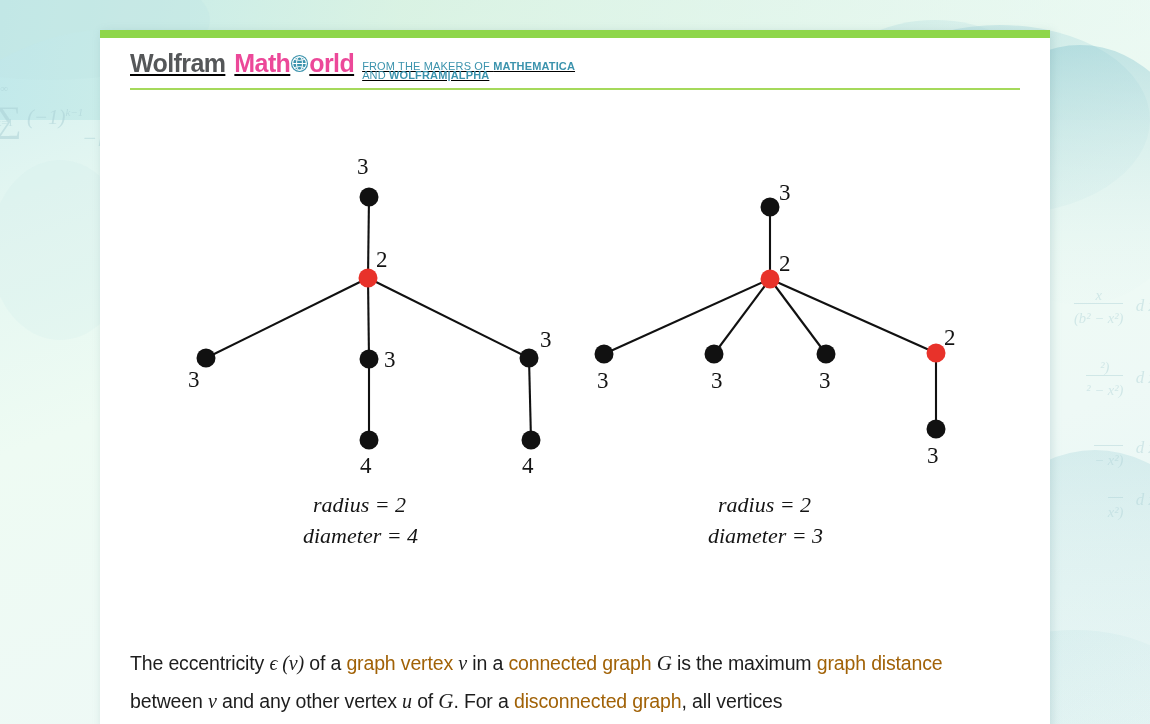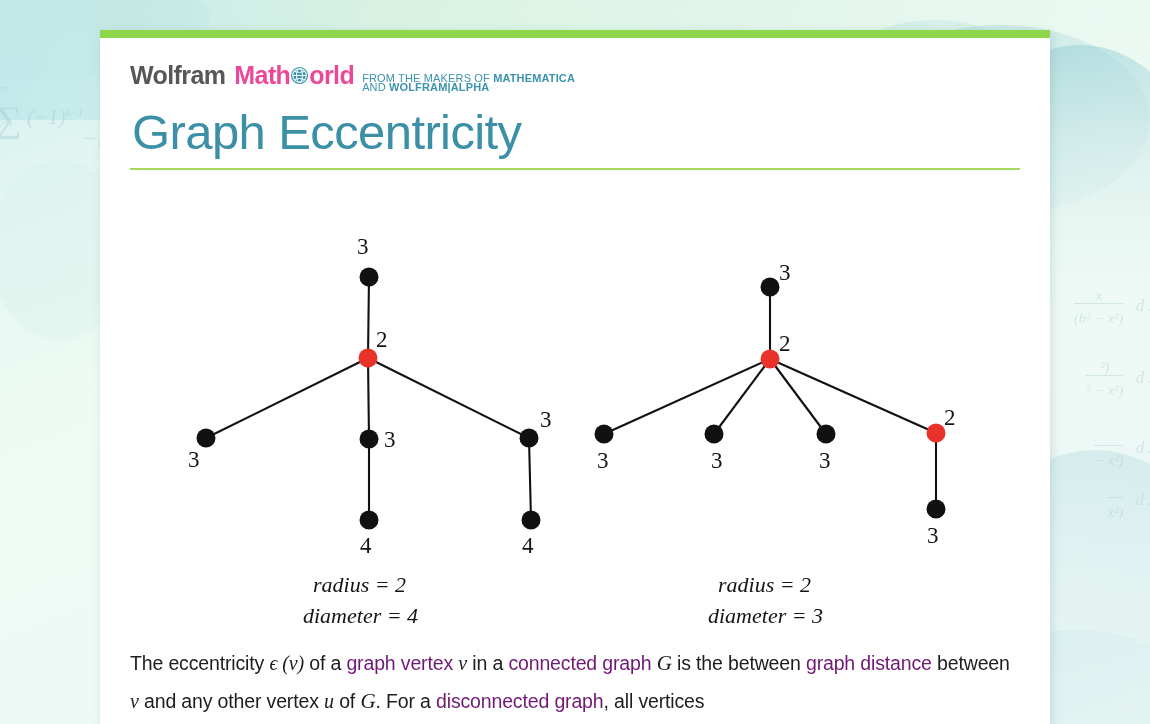--- a/index.html
+++ b/index.html
@@ -90,22 +90,23 @@
     width: 100%;
   }
   #card-inner {
     padding: 0 30px;
   }
 
   
   #logo-row {
     display: flex;
     align-items: flex-start;
-    padding-top: 24px;
+    padding-top: 12px;
     height: 30px;
+    text-decoration: underline;
   }
   #logo-wolfram {
     font-size: 25px;
     font-weight: bold;
     color: #555759;
     letter-spacing: -.6px;
     line-height: 26px;
   }
   #logo-mathworld {
     font-size: 25px;
@@ -187,21 +188,21 @@
     left: 130px;
     top: 644px;
     width: 890px;
     font-size: 19.5px;
     line-height: 38px;
     color: #1d1d1d;
     font-family: "Liberation Sans", sans-serif;
     letter-spacing: -.15px;
   }
   #body-text a, #body-text .lnk {
-    color: #701a75;
+    color: #a16207;
     text-decoration: none;
   }
   .mvar {
     font-family: "Liberation Serif", serif;
     font-style: italic;
     font-size: 20px;
   }
   .mvar-up {
     font-family: "Liberation Serif", serif;
     font-style: italic;
@@ -284,21 +285,20 @@
           </svg>
         </span>
           <span>orld</span>
       </span>
       <span id="logo-tagline">
         <div><span>FROM THE MAKERS OF </span><span class="b">MATHEMATICA</span></div>
         <div><span>AND </span><span class="b">WOLFRAM|ALPHA</span></div>
       </span>
     </div>
 
-    <h1 id="page-title">Graph Eccentricity</h1>
     <hr id="title-rule">
 
     <div id="figure">
       <svg id="graph-svg" width="890" height="455" viewBox="130 150 890 455" xmlns="http://www.w3.org/2000/svg">
         <g id="edges-layer" stroke="#111111" stroke-width="2.1">
             <line x1="369" y1="253" x2="368" y2="334"></line>
             <line x1="368" y1="334" x2="206" y2="414"></line>
             <line x1="368" y1="334" x2="369" y2="415"></line>
             <line x1="368" y1="334" x2="529" y2="414"></line>
             <line x1="369" y1="415" x2="369" y2="496"></line>
@@ -350,15 +350,15 @@
       <div class="fig-stat" style="left:183px; top:398px;">radius = 2</div>
       <div class="fig-stat" style="left:173px; top:429px;">diameter = 4</div>
       <div class="fig-stat" style="left:588px; top:398px;">radius = 2</div>
       <div class="fig-stat" style="left:578px; top:429px;">diameter = 3</div>
     </div>
 
   </div>
 </div>
 
 <div id="body-text">
-  <span>The eccentricity </span><span class="mvar">ϵ</span><span class="mvar"> (v)</span><span> of a </span><span class="lnk">graph vertex</span><span> </span><span class="mvar">v</span><span> in a </span><span class="lnk">connected graph</span><span> </span><span class="mvar-up">G</span><span> is the between </span><span class="lnk">graph</span>
+  <span>The eccentricity </span><span class="mvar">ϵ</span><span class="mvar"> (v)</span><span> of a </span><span class="lnk">graph vertex</span><span> </span><span class="mvar">v</span><span> in a </span><span class="lnk">connected graph</span><span> </span><span class="mvar-up">G</span><span> is the maximum </span><span class="lnk">graph</span>
   <span class="lnk">distance</span><span> between </span><span class="mvar">v</span><span> and any other vertex </span><span class="mvar">u</span><span> of </span><span class="mvar-up">G</span><span>. For a </span><span class="lnk">disconnected graph</span><span>, all vertices</span>
 </div>
 
 </body></html>

